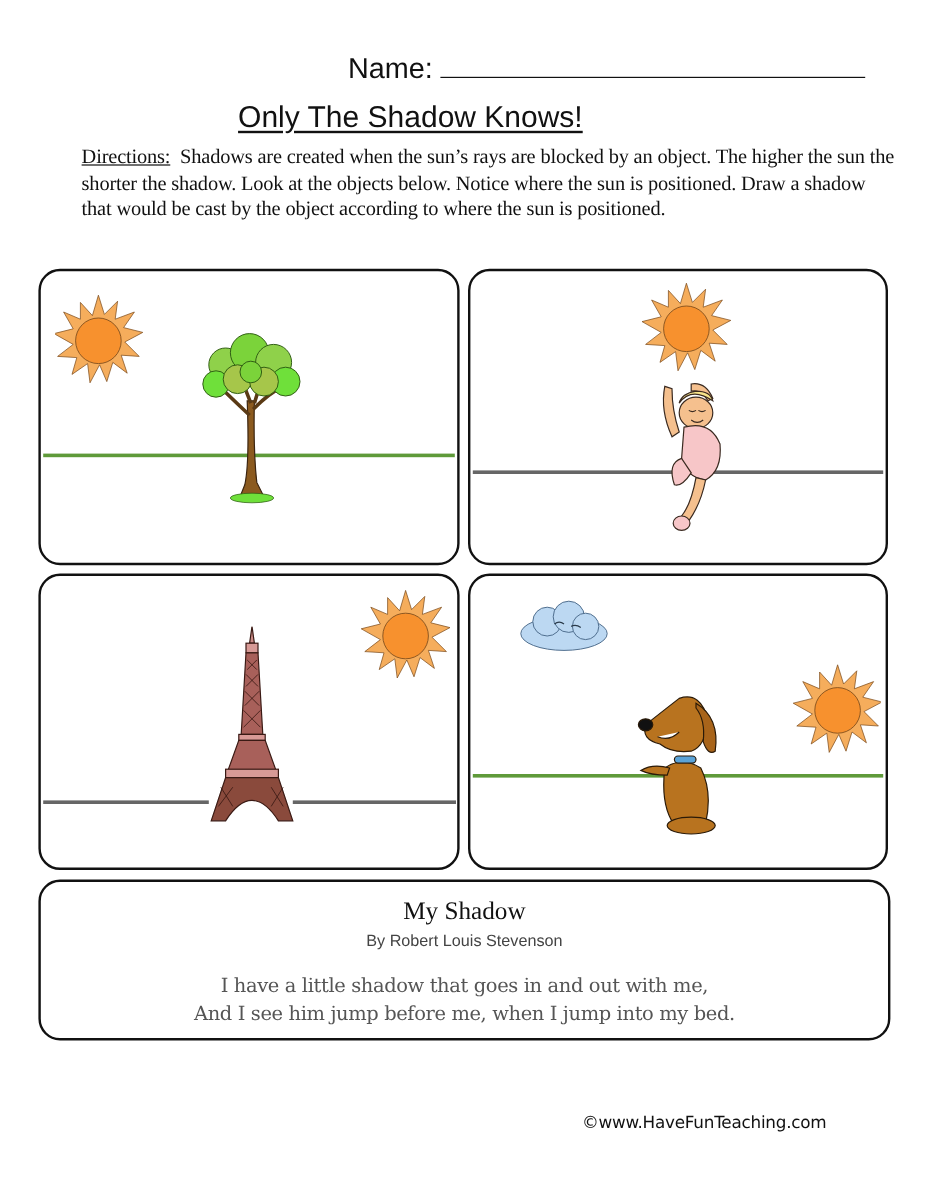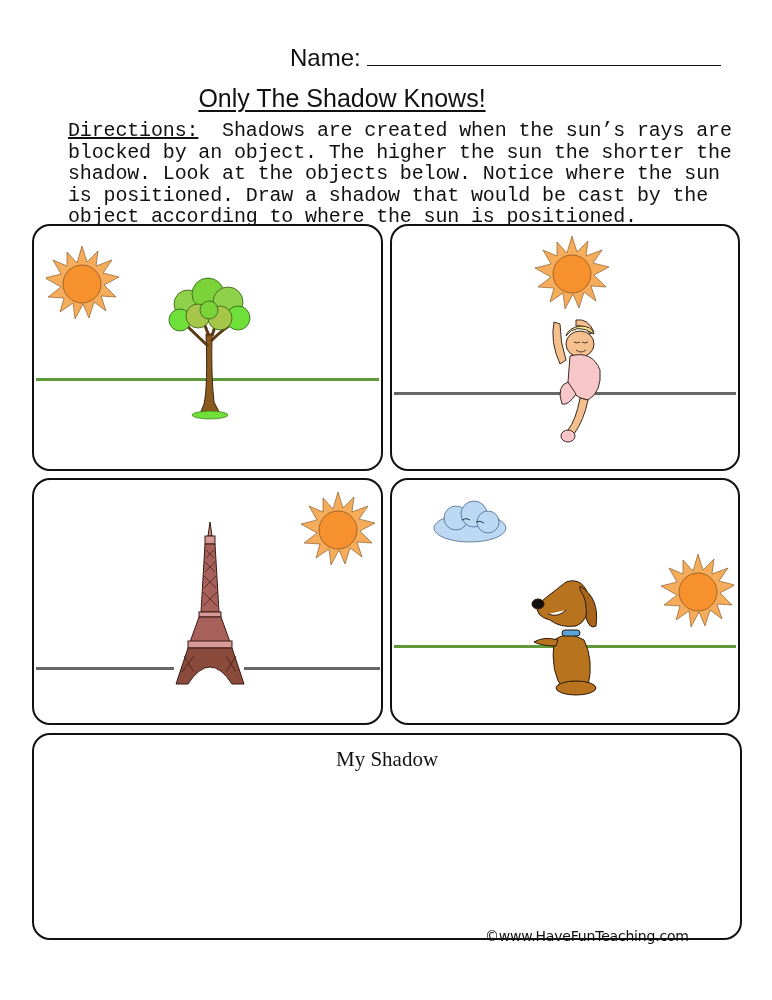--- a/index.html
+++ b/index.html
@@ -1,29 +1,29 @@
 <!DOCTYPE html>
 <html><head>
 <meta charset="utf-8">
 <style>
   html, body { margin: 0; padding: 0; background: #ffffff; }
   body { width: 772px; height: 1000px; position: relative; overflow: hidden; font-family: "Liberation Sans", sans-serif; color: #111; }
   .name-line { position: absolute; left: 290px; top: 44px; font-size: 24px; color: #111; white-space: nowrap; }
   .name-line .blank { display: inline-block; width: 354px; border-bottom: 1.5px solid #111; margin-left: 6px; height: 16px; vertical-align: baseline; }
   .title { position: absolute; left: 0; width: 684px; top: 84px; text-align: center; font-size: 25px; text-decoration: underline; text-underline-offset: 3px; text-decoration-thickness: 1.5px; color: #111; }
-  .directions { position: absolute; left: 68px; top: 120px; width: 680px; font-size: 20px; line-height: 21.5px; color: #111; font-family: Liberation Mono, monospace; letter-spacing: -0.15px; }
+  .directions { position: absolute; left: 68px; top: 120px; width: 680px; font-size: 17px; line-height: 21.5px; color: #111; font-family: Liberation Serif, serif; letter-spacing: -0.15px; }
   .directions .label { text-decoration: underline; }
   .panel { position: absolute; border: 2px solid #111; border-radius: 18px; background: #fff; overflow: hidden; box-sizing: border-box; }
   .p1 { left: 32px; top: 224px; width: 351px; height: 247px; }
   .p2 { left: 390px; top: 224px; width: 350px; height: 247px; }
   .p3 { left: 32px; top: 478px; width: 351px; height: 247px; }
   .p4 { left: 390px; top: 478px; width: 350px; height: 247px; }
   .ground { position: absolute; height: 3px; }
   .art { position: absolute; }
-  .poem-box { position: absolute; left: 32px; top: 733px; width: 710px; height: 207px; border: 2px solid #111; border-radius: 18px; box-sizing: border-box; text-align: center; }
+  .poem-box { position: absolute; left: 32px; top: 733px; width: 710px; height: 134px; border: 2px solid #111; border-radius: 18px; box-sizing: border-box; text-align: center; }
   .poem-title { font-family: "Liberation Serif", serif; font-size: 21px; color: #111; margin-top: 12px; }
   .poem-author { font-family: "Liberation Sans", sans-serif; font-size: 13.5px; color: #444; margin-top: 4px; }
   .poem-lines { margin-top: 20px; font-family: "DejaVu Serif", serif; font-size: 16.2px; line-height: 22.5px; color: #555; letter-spacing: -0.3px; }
   .poem-line { display: block; }
   .copyright { position: absolute; left: 485px; top: 928px; font-size: 14px; color: #111; font-family: "DejaVu Sans", sans-serif; letter-spacing: -0.2px; }
 </style>
 </head>
 <body>
 
 <div class="name-line">
@@ -131,17 +131,20 @@
       <ellipse cx="14" cy="34" rx="6" ry="5" fill="#111"></ellipse>
       <rect x="38" y="60" width="18" height="6" rx="3" fill="#5aa3d8"></rect>
       <path d="M10 72 Q20 66 34 70 L32 76 Q18 76 10 72 Z" fill="#b8731f"></path>
     </g>
     <path d="M24 44 Q34 48 42 40" stroke="#2a1a08" stroke-width="1" fill="#fff"></path>
   </svg>
 </div>
 
 <div class="poem-box">
   <div class="poem-title">My Shadow</div>
+  <div class="poem-author">By Robert Louis Stevenson</div>
   <div class="poem-lines">
+    <span class="poem-line">I have a little shadow that goes in and out with me,</span>
+    <span class="poem-line">And I see him jump before me, when I jump into my bed.</span>
   </div>
 </div>
 
 <div class="copyright">©www.HaveFunTeaching.com</div>
 
 </body></html>

